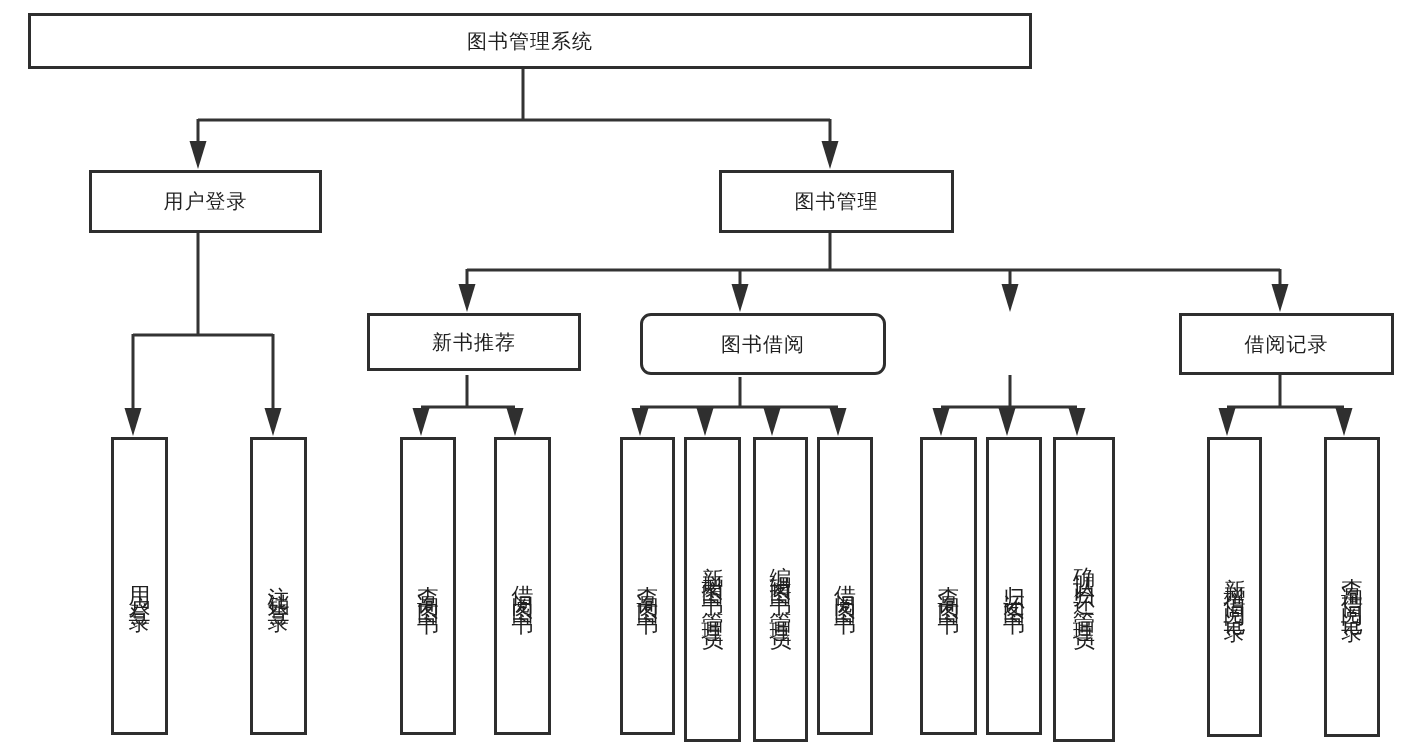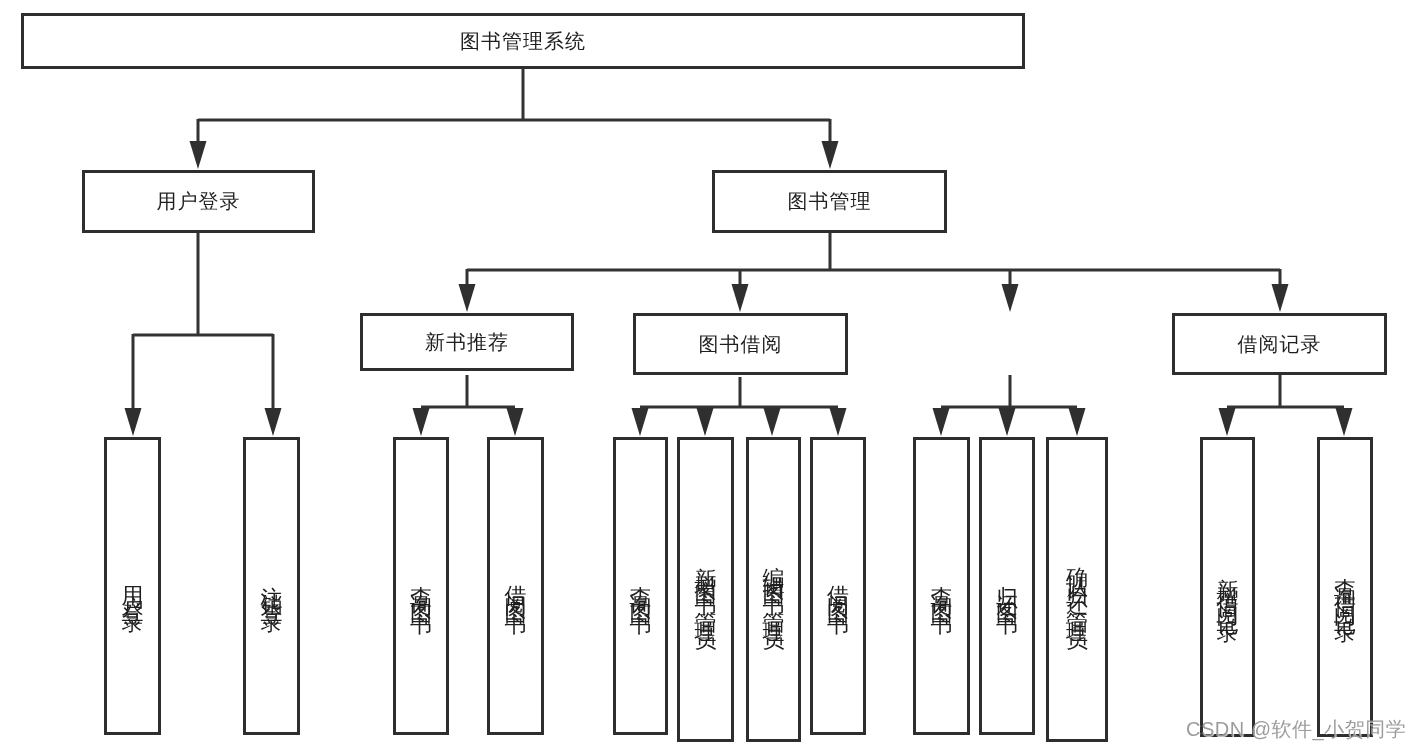--- a/index.html
+++ b/index.html
@@ -8,20 +8,21 @@
     font-family:"Liberation Sans","DejaVu Sans",sans-serif;
     overflow:hidden;
   }
   .canvas{position:absolute;inset:0;}
   svg.connectors{position:absolute;left:0;top:0;z-index:1;}
   .box{
     position:absolute;z-index:2;background:#ffffff;
     border:3px solid #2e2e2e;box-sizing:border-box;
     display:flex;align-items:center;justify-content:center;
     color:#1f1f1f;
+    margin-left:7px;
   }
   .hbox{font-size:20px;letter-spacing:1px;}
   .leaf{
     writing-mode:vertical-rl;text-orientation:upright;
     font-size:22px;letter-spacing:9px;
     display:flex;align-items:center;justify-content:center;
     line-height:1;
   }
   .leaf span{display:block;}
   .watermark{
@@ -83,21 +84,21 @@
   <div class="box hbox" style="left:82px;top:170px;width:233px;height:63px;">
     <span>用户登录</span>
   </div>
   <div class="box hbox" style="left:712px;top:170px;width:235px;height:63px;">
     <span>图书管理</span>
   </div>
 
   <div class="box hbox" style="left:360px;top:313px;width:214px;height:58px;">
     <span>新书推荐</span>
   </div>
-  <div class="box hbox" style="left:633px;top:313px;width:215px;height:62px;">
+  <div class="box hbox" style="left:633px;top:313px;width:246px;height:62px;border-radius:11px;">
     <span>图书借阅</span>
   </div>
   <div class="box hbox" style="left:1172px;top:313px;width:215px;height:62px;">
     <span>借阅记录</span>
   </div>
 
   <div class="box leaf" style="left:104px;top:437px;width:57px;height:298px;">
     <span>用户登录</span>
   </div>
   <div class="box leaf" style="left:243px;top:437px;width:57px;height:298px;">
@@ -134,15 +135,14 @@
     <span>确认归还（管理员）</span>
   </div>
 
   <div class="box leaf" style="left:1200px;top:437px;width:55px;height:300px;">
     <span>新增借阅记录</span>
   </div>
   <div class="box leaf" style="left:1317px;top:437px;width:56px;height:300px;">
     <span>查询借阅记录</span>
   </div>
 
-  <div class="watermark">CSDN @软件_小贺同学</div>
 
 </div>
 
 </body></html>

